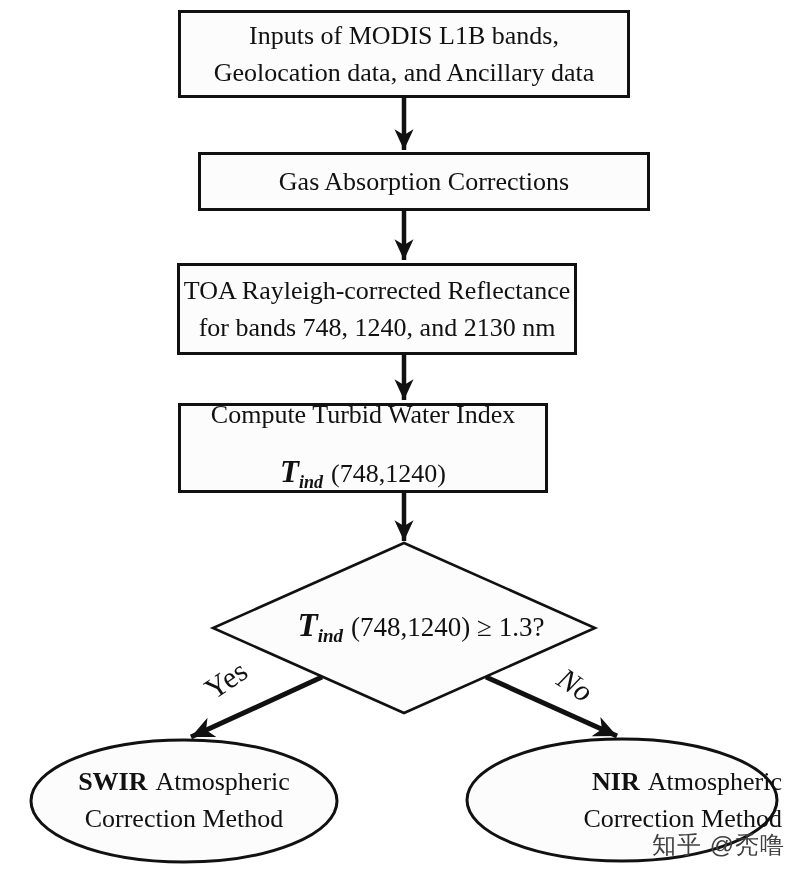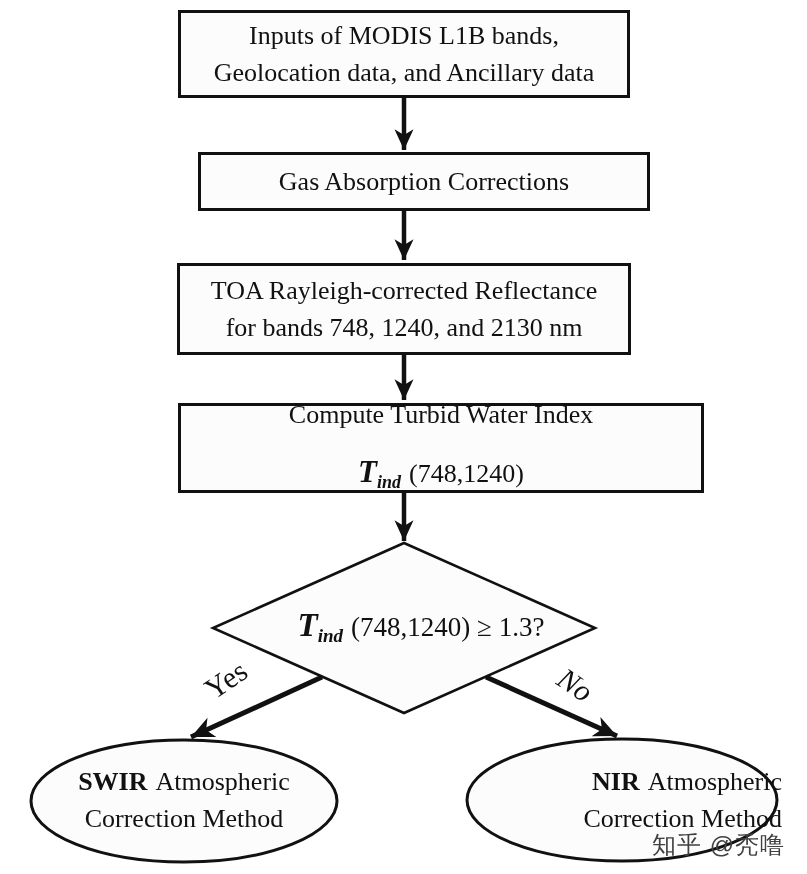--- a/index.html
+++ b/index.html
@@ -75,26 +75,26 @@
 
   <div class="node" style="left:178px;top:10px;width:452px;height:88px;">
     <span>Inputs of MODIS L1B bands,</span>
     <span>Geolocation data, and Ancillary data</span>
   </div>
 
   <div class="node" style="left:178px;top:152px;width:452px;height:59px;margin-left:20px;">
     <span>Gas Absorption Corrections</span>
   </div>
 
-  <div class="node" style="left:177px;top:263px;width:454px;height:92px;">
+  <div class="node" style="left:177px;top:263px;width:400px;height:92px;">
     <span>TOA Rayleigh-corrected Reflectance</span>
     <span>for bands 748, 1240, and 2130 nm</span>
   </div>
 
-  <div class="node" style="left:178px;top:403px;width:526px;height:90px;gap:20px;">
+  <div class="node" style="left:178px;top:403px;width:370px;height:90px;gap:20px;">
     <span>Compute Turbid Water Index</span>
     <span class="formula-line">
       <span class="tsym">T</span><span class="tsub">ind</span><span class="targs">(748,1240)</span>
     </span>
   </div>
 
   <div class="decision-label">
     <span>
       <span class="tsym">T</span><span class="tsub">ind</span><span class="targs">(748,1240) ≥ 1.3?</span>
     </span>

